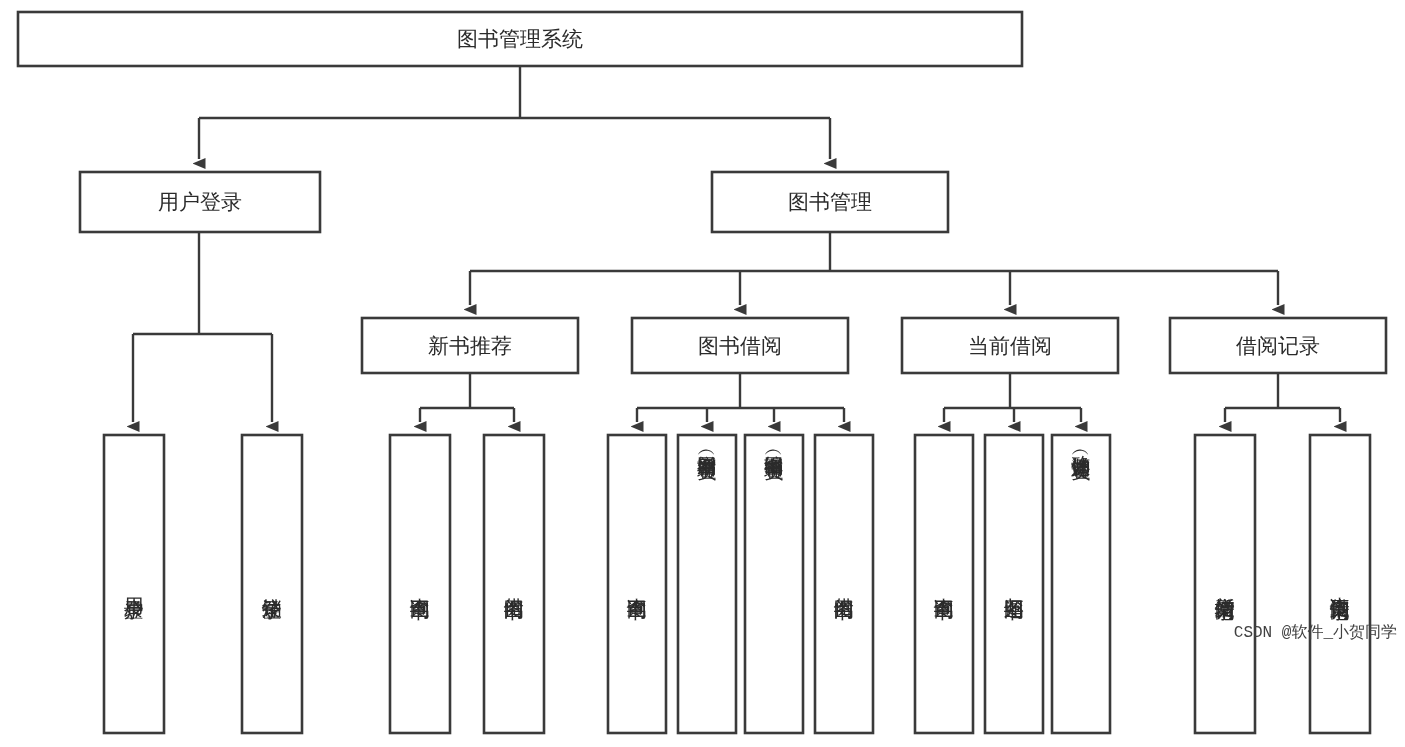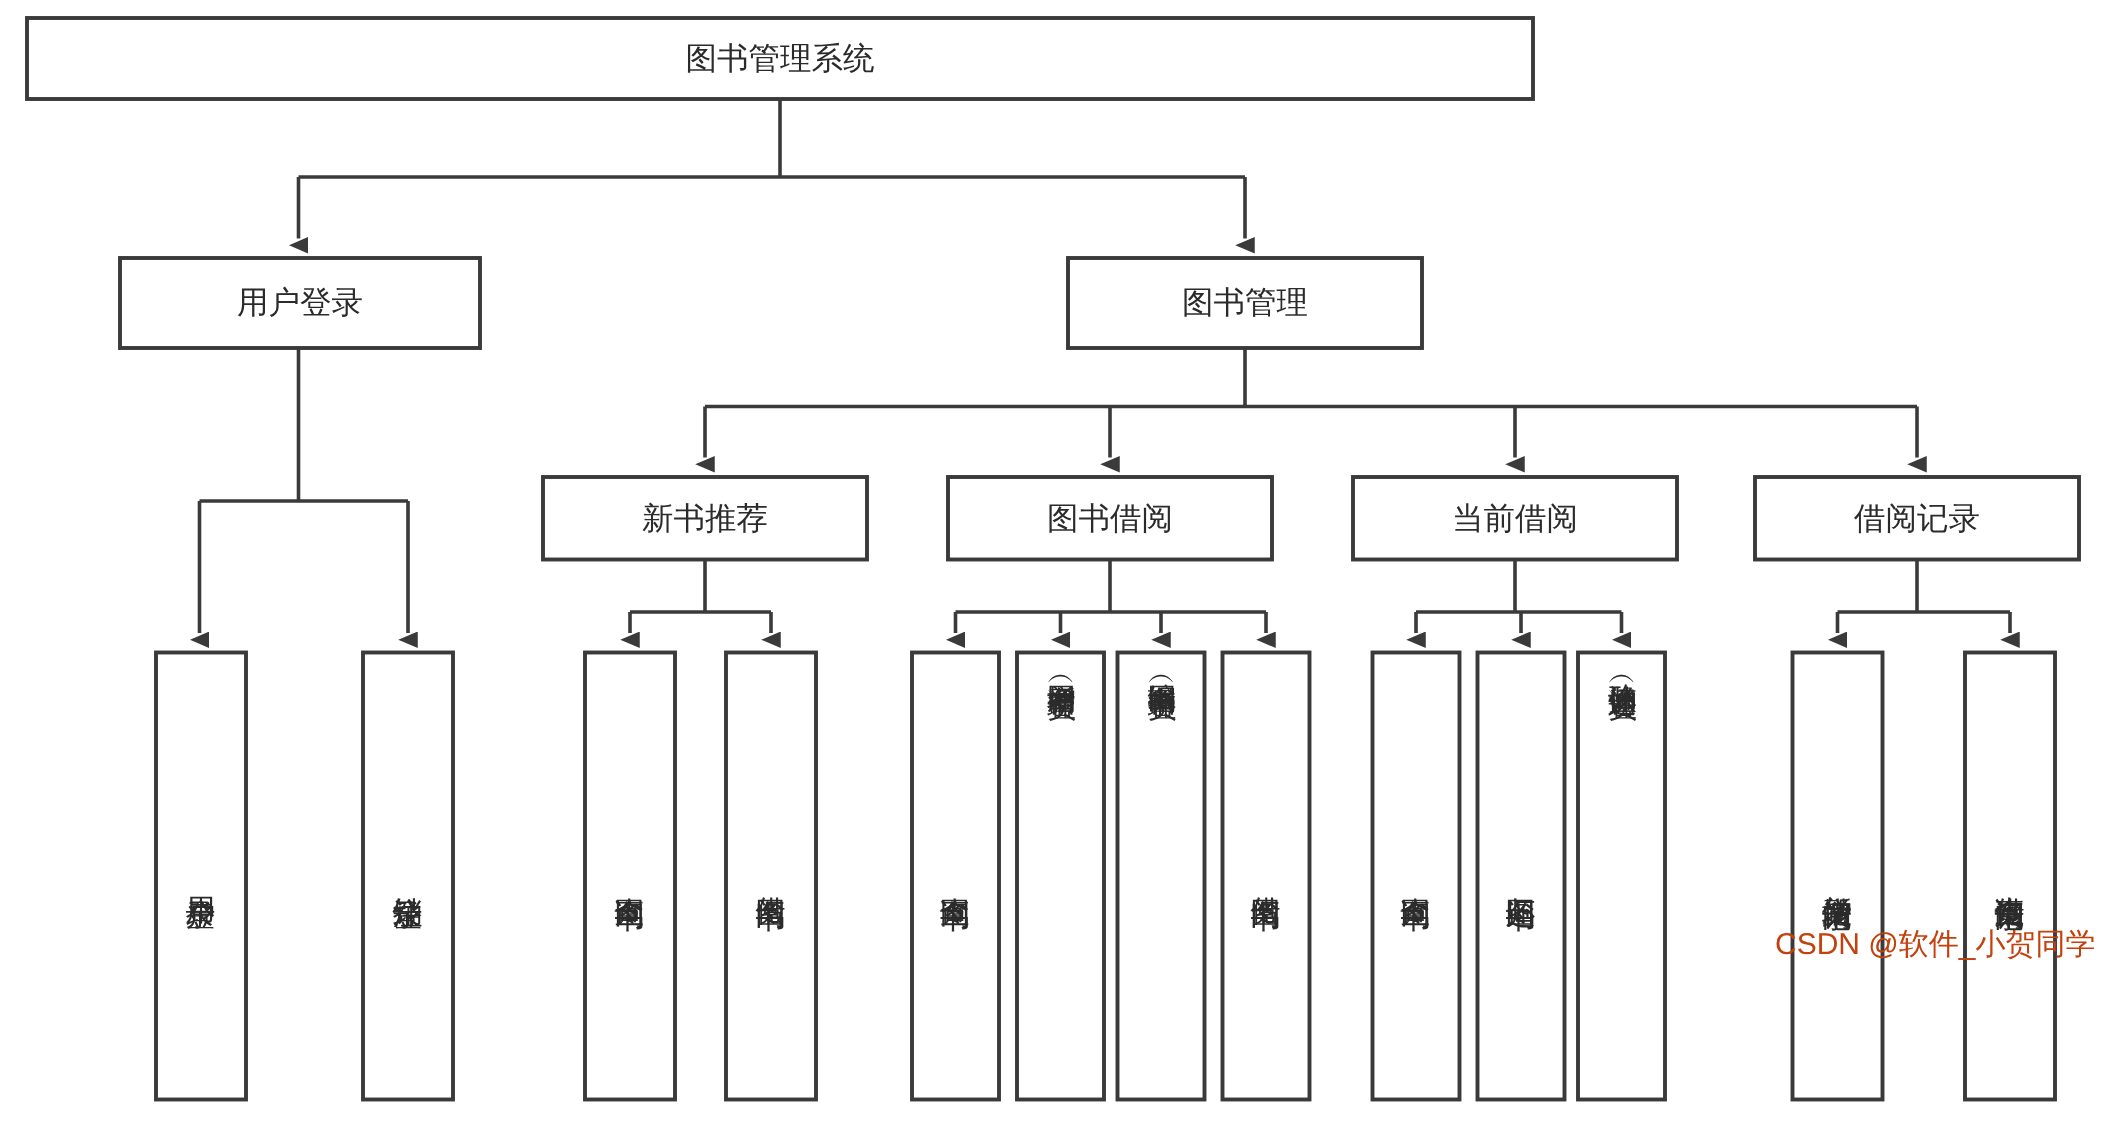--- a/index.html
+++ b/index.html
@@ -59,23 +59,23 @@
     writing-mode: vertical-rl;
     text-orientation: upright;
     letter-spacing: 1px;
     white-space: nowrap;
     pointer-events: none;
   }
   .watermark {
     position: absolute;
     right: 8px;
     bottom: 4px;
-    font-family: Liberation Sans, sans-serif;
-    font-size: 20px;
-    color: #c2410c;
+    font-family: Liberation Mono, monospace;
+    font-size: 16px;
+    color: #404040;
     white-space: nowrap;
   }
 </style>
 </head>
 <body>
 
 <div id="diagram-root">
 
   <svg class="flow" viewBox="0 0 1405 747">
     <defs>

